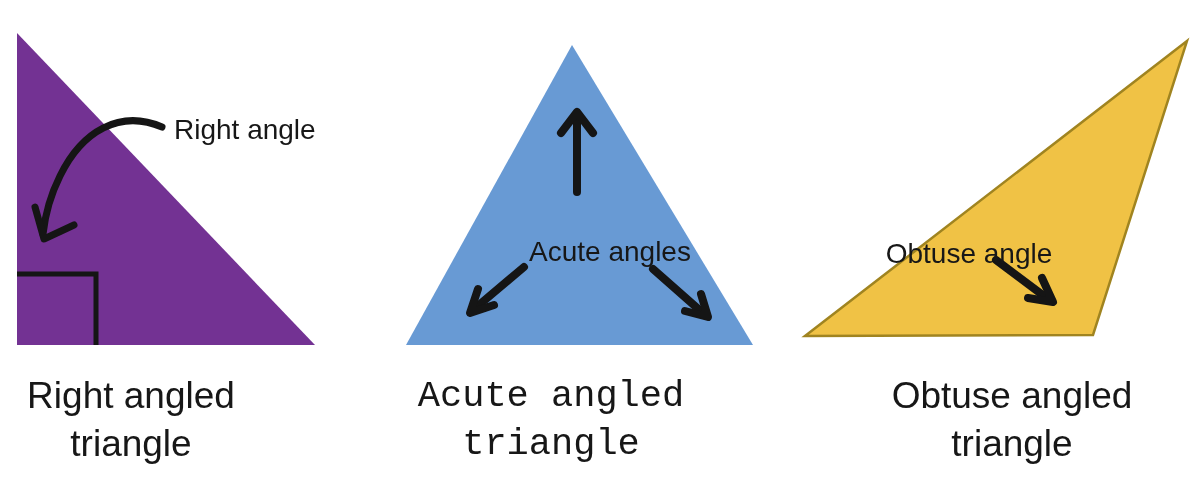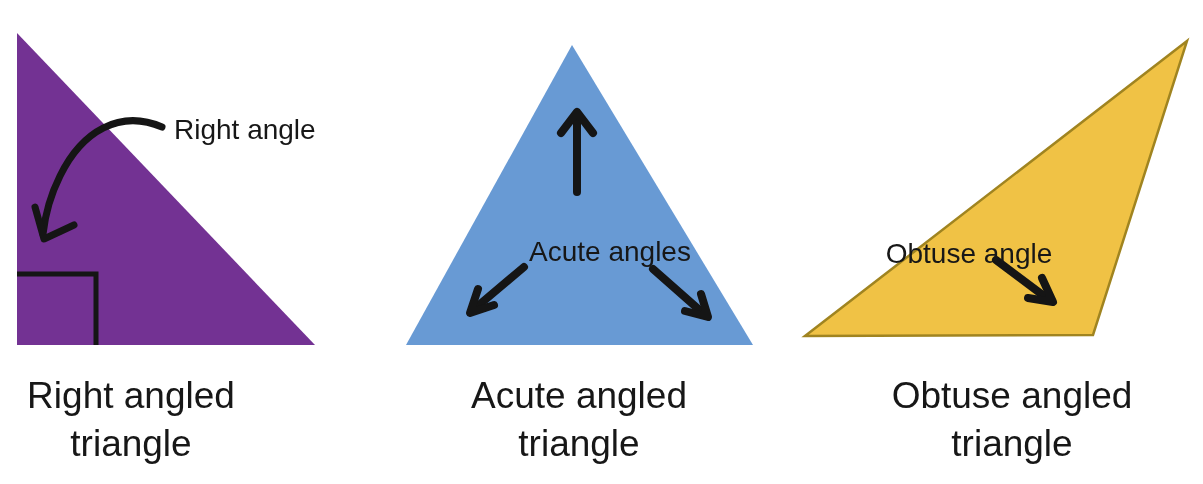--- a/index.html
+++ b/index.html
@@ -83,21 +83,21 @@
 
   <div class="overlay-label centered" style="left:610px; top:224px;margin-top:11px;">Acute angles</div>
 
   <div class="overlay-label centered" style="left:969px; top:221px;margin-top:16px;">Obtuse angle</div>
 
   <div class="caption" style="left:131px;">
     <span>Right angled</span>
     <span>triangle</span>
   </div>
 
-  <div class="caption" style="left:579px;">
+  <div class="caption" style="left:551px;font-family:Liberation Mono, monospace;">
     <span>Acute angled</span>
     <span>triangle</span>
   </div>
 
   <div class="caption" style="left:1012px;">
     <span>Obtuse angled</span>
     <span>triangle</span>
   </div>
 
 </div>

